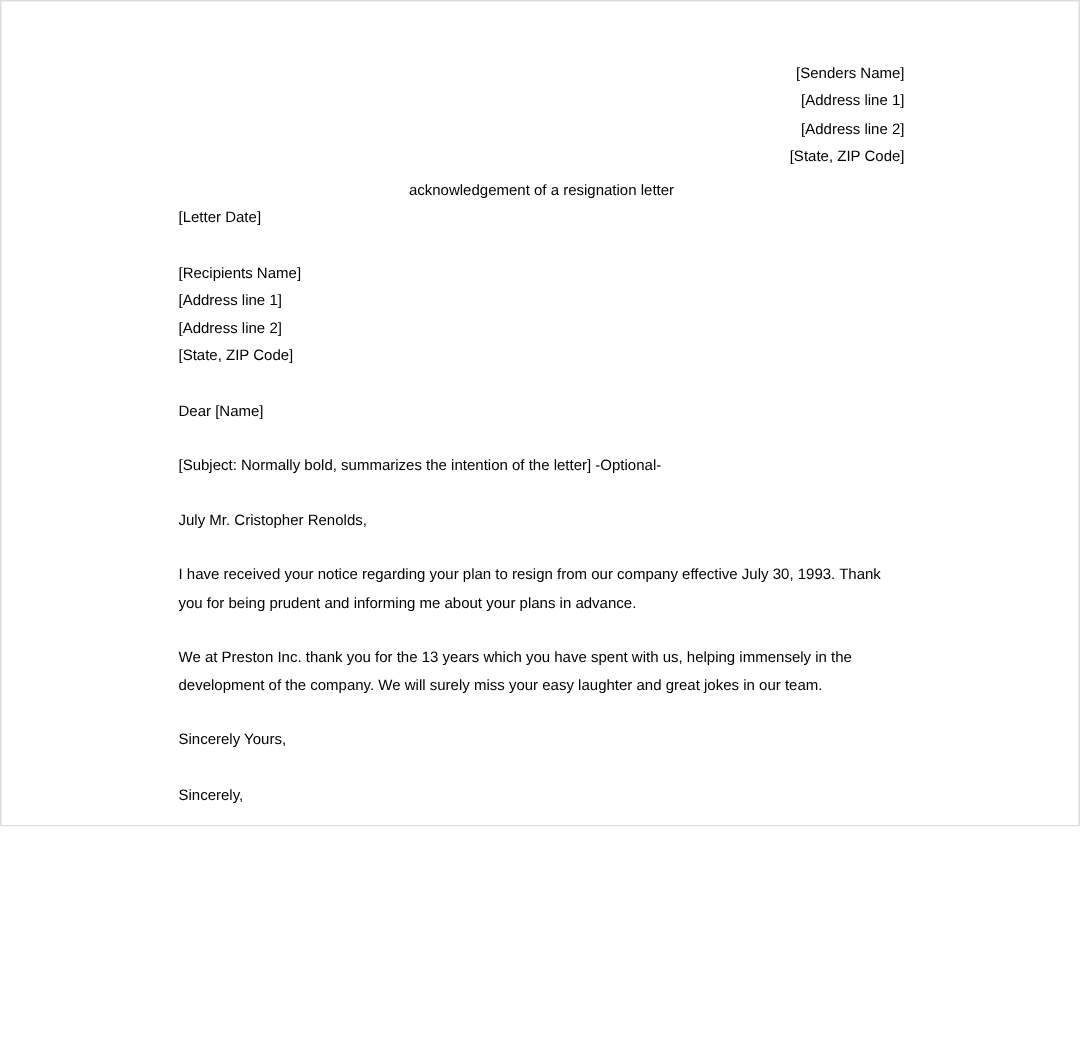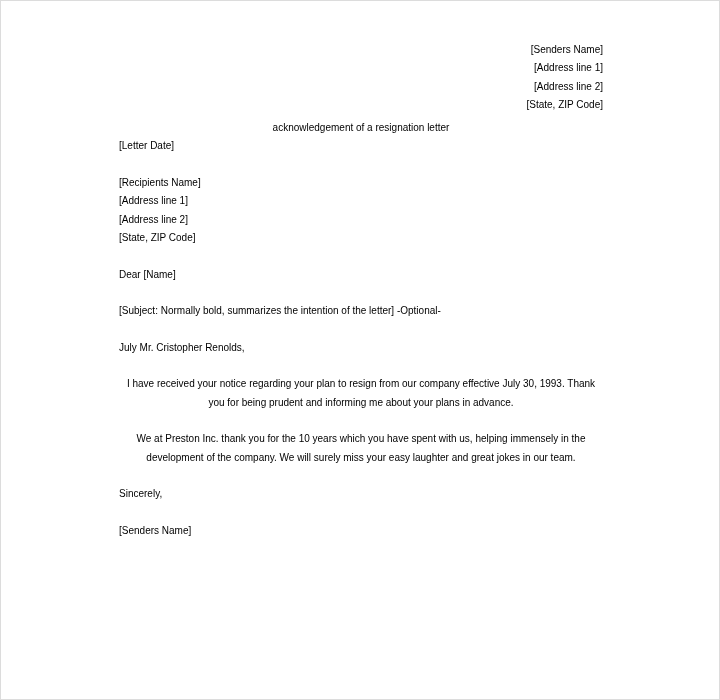--- a/index.html
+++ b/index.html
@@ -3,21 +3,21 @@
 <meta charset="utf-8">
 <style>
   html, body {
     margin: 0;
     padding: 0;
     background: #ffffff;
   }
   .page {
     box-sizing: border-box;
     width: 720px;
-    height: 700px;
+    height: 551px;
     background: #ffffff;
     border: 1px solid #dcdcdc;
     overflow: hidden;
     font-family: "Liberation Sans", "DejaVu Sans", sans-serif;
     font-size: 10px;
     line-height: 18.3px;
     color: #000000;
   }
   .content {
     box-sizing: border-box;
@@ -32,21 +32,20 @@
   .title {
     text-align: center;
     margin-top: 5px;
   }
   .gap {
     margin-top: 18.3px;
   }
   p.para {
     margin: 18.3px 0 0 0;
     max-width: 490px;
-    text-align: center;
   }
 </style>
 </head>
 <body>
 
 <div class="page">
   <div class="content">
 
     <div class="sender-block">
       <div class="line">[Senders Name]</div>
@@ -67,24 +66,25 @@
     </div>
 
     <div class="line gap">Dear [Name]</div>
 
     <div class="line gap">[Subject: Normally bold, summarizes the intention of the letter] -Optional-</div>
 
     <div class="line gap">July Mr. Cristopher Renolds,</div>
 
     <p class="para">I have received your notice regarding your plan to resign from our company effective July 30, 1993. Thank you for being prudent and informing me about your plans in advance.</p>
 
-    <p class="para">We at Preston Inc. thank you for the 10 years which you have spent with us, helping immensely in the development of the company. We will surely miss your easy laughter and great jokes in our team.</p>
+    <p class="para">We at Preston Inc. thank you for the 13 years which you have spent with us, helping immensely in the development of the company. We will surely miss your easy laughter and great jokes in our team.</p>
 
 
     <div class="gap">
+      <div class="line">Sincerely Yours,</div>
     </div>
 
     <div class="line gap">Sincerely,</div>
 
     <div class="line gap">[Senders Name]</div>
 
   </div>
 </div>
 
 </body></html>

